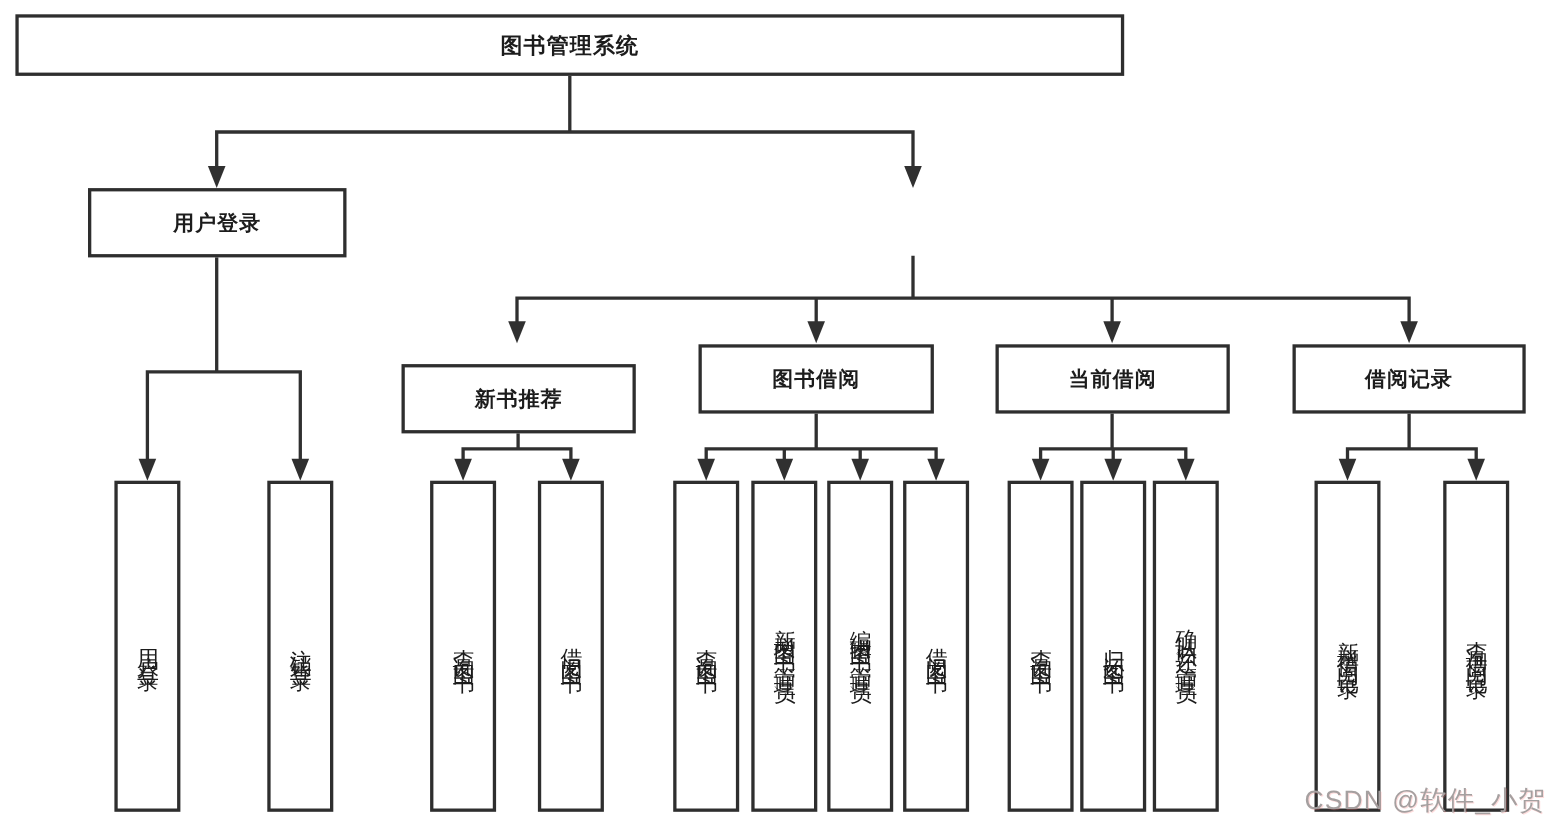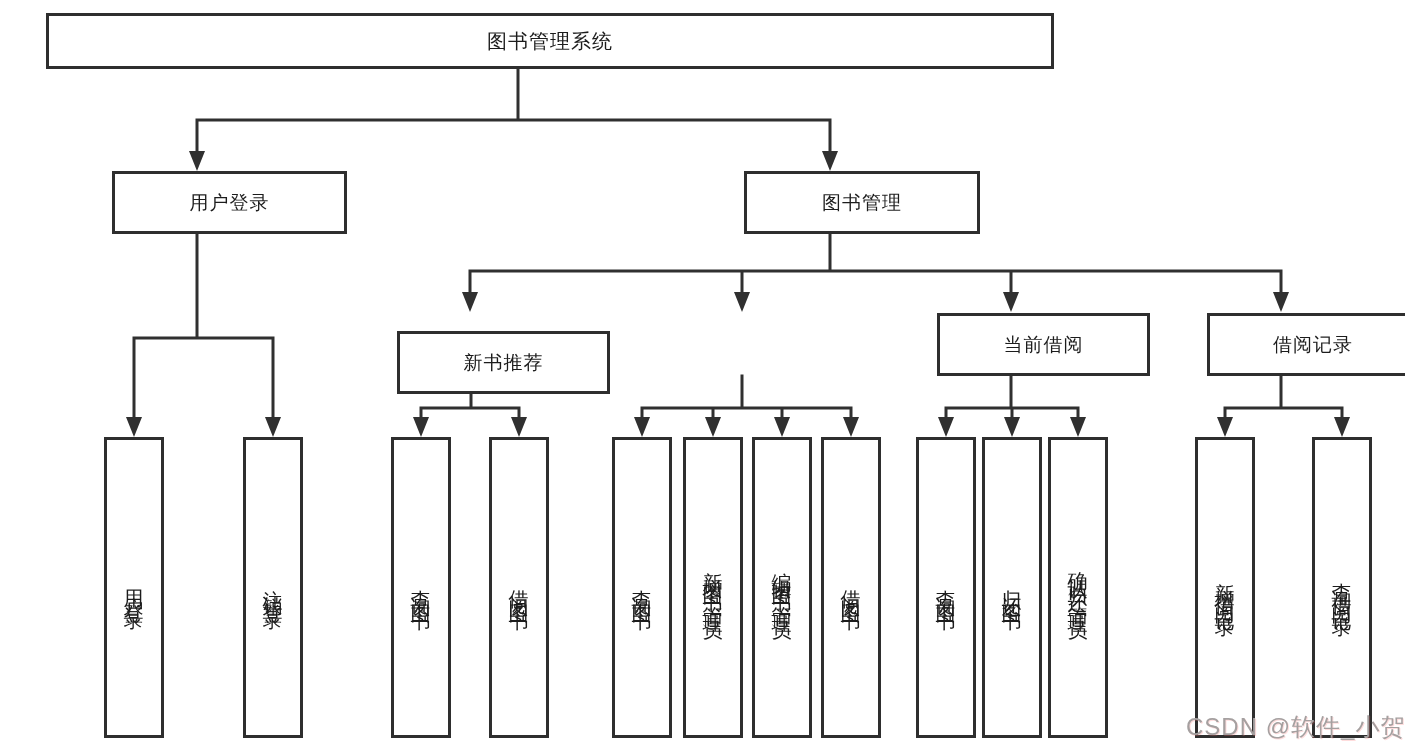--- a/index.html
+++ b/index.html
@@ -33,24 +33,23 @@
   #connectors polygon { fill: var(--line); }
   .hbox {
     position: absolute;
     box-sizing: border-box;
     border: 3px solid var(--box_border);
     background: var(--background);
     display: flex;
     align-items: center;
     justify-content: center;
     font-size: 19px;
-    font-weight: 400;
+    font-weight: 700;
     color: var(--text);
     letter-spacing: 1px;
-    margin-left: 32px;
   }
   .vbox {
     position: absolute;
     box-sizing: border-box;
     border: 3px solid var(--box_border);
     background: var(--background);
     width: 60px;
     top: 437px;
     height: 301px;
     display: flex;
@@ -116,23 +115,23 @@
     <polygon points="938,417 954,417 946,437"></polygon>
     <polygon points="1004,417 1020,417 1012,437"></polygon>
     <polygon points="1070,417 1086,417 1078,437"></polygon>
     <polygon points="1217,417 1233,417 1225,437"></polygon>
     <polygon points="1334,417 1350,417 1342,437"></polygon>
   </svg>
 
   <div class="hbox" style="left:14px; top:13px; width:1008px; height:56px; font-size:20px;">图书管理系统</div>
 
   <div class="hbox" style="left:80px; top:171px; width:235px; height:63px;">用户登录</div>
-  <div class="hbox" style="left:712px; top:171px; width:236px; height:63px;">图书管理</div>
 
   <div class="hbox" style="left:365px; top:331px; width:213px; height:63px;">新书推荐</div>
+  <div class="hbox" style="left:635px; top:313px; width:214px; height:63px;">图书借阅</div>
   <div class="hbox" style="left:1175px; top:313px; width:212px; height:63px;">借阅记录</div>
   <div class="hbox" style="left:905px; top:313px; width:213px; height:63px;">当前借阅</div>
 
   <div class="vbox" style="left:104px;">
     <span class="vtext">用户登录</span>
   </div>
   <div class="vbox" style="left:243px;">
     <span class="vtext">注销登录</span>
   </div>
 

